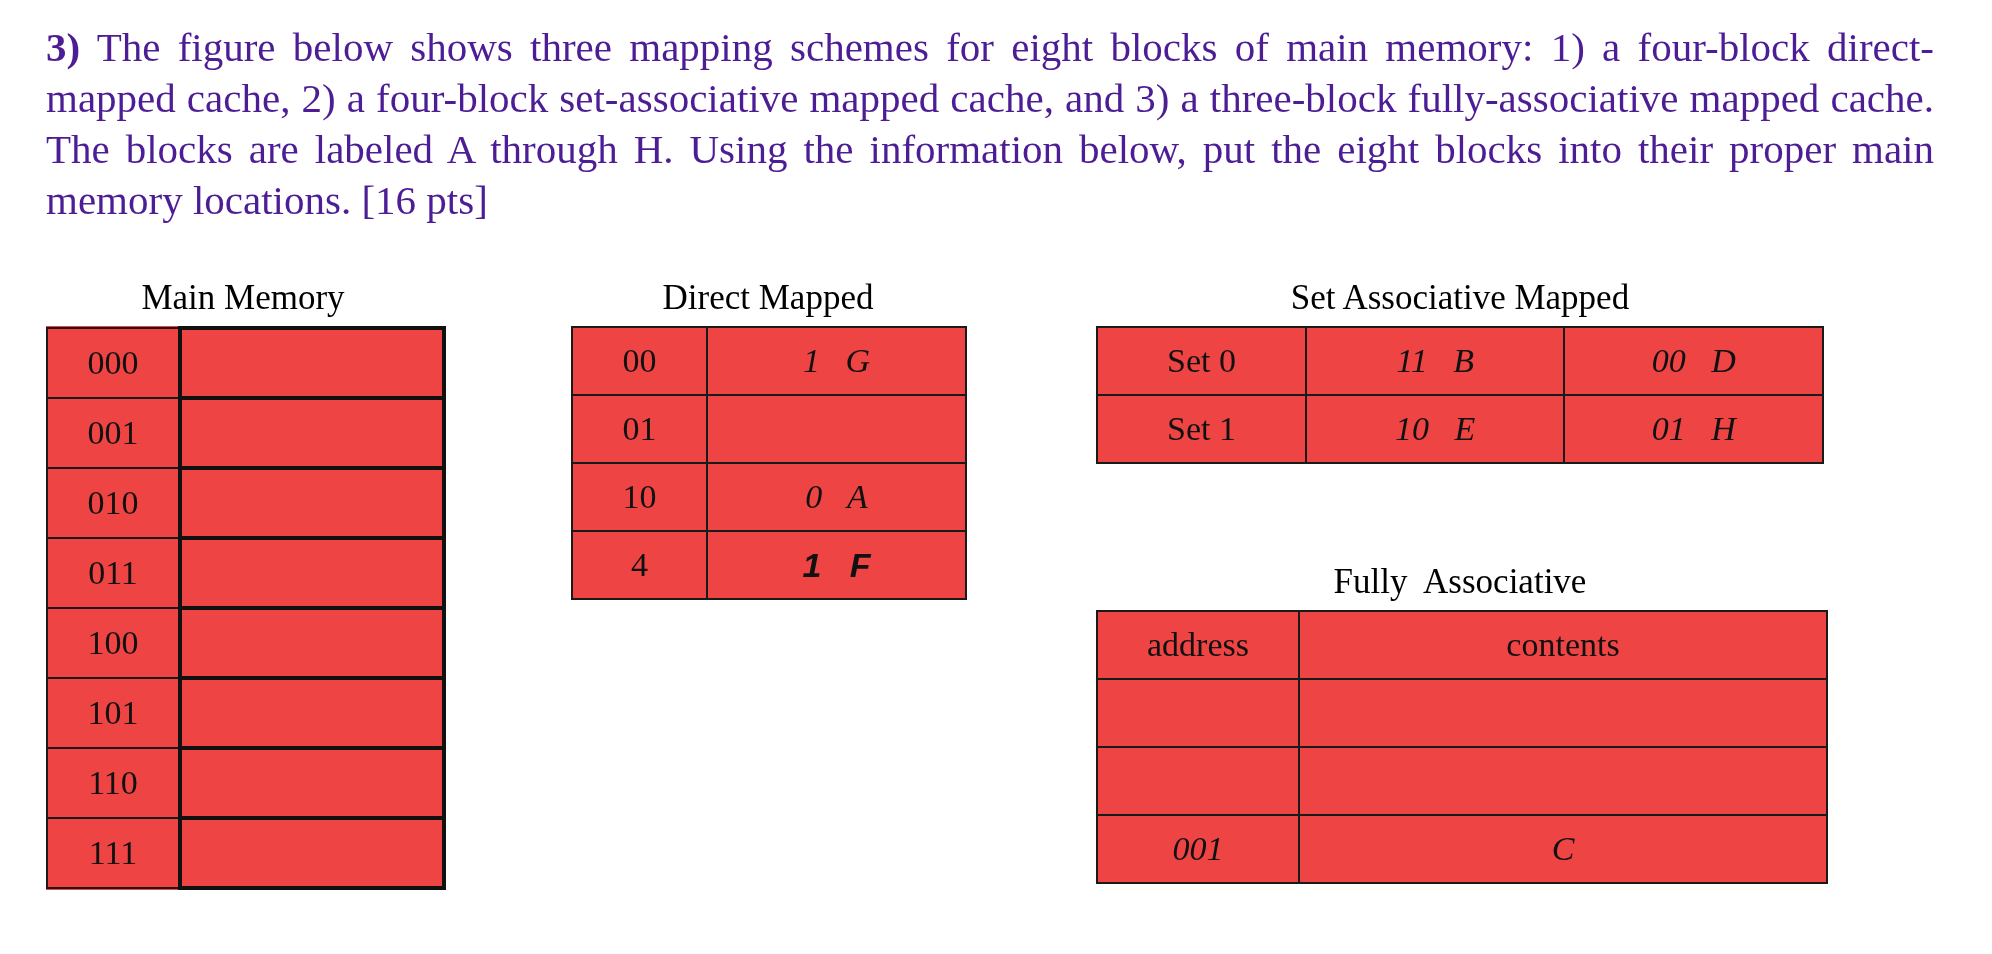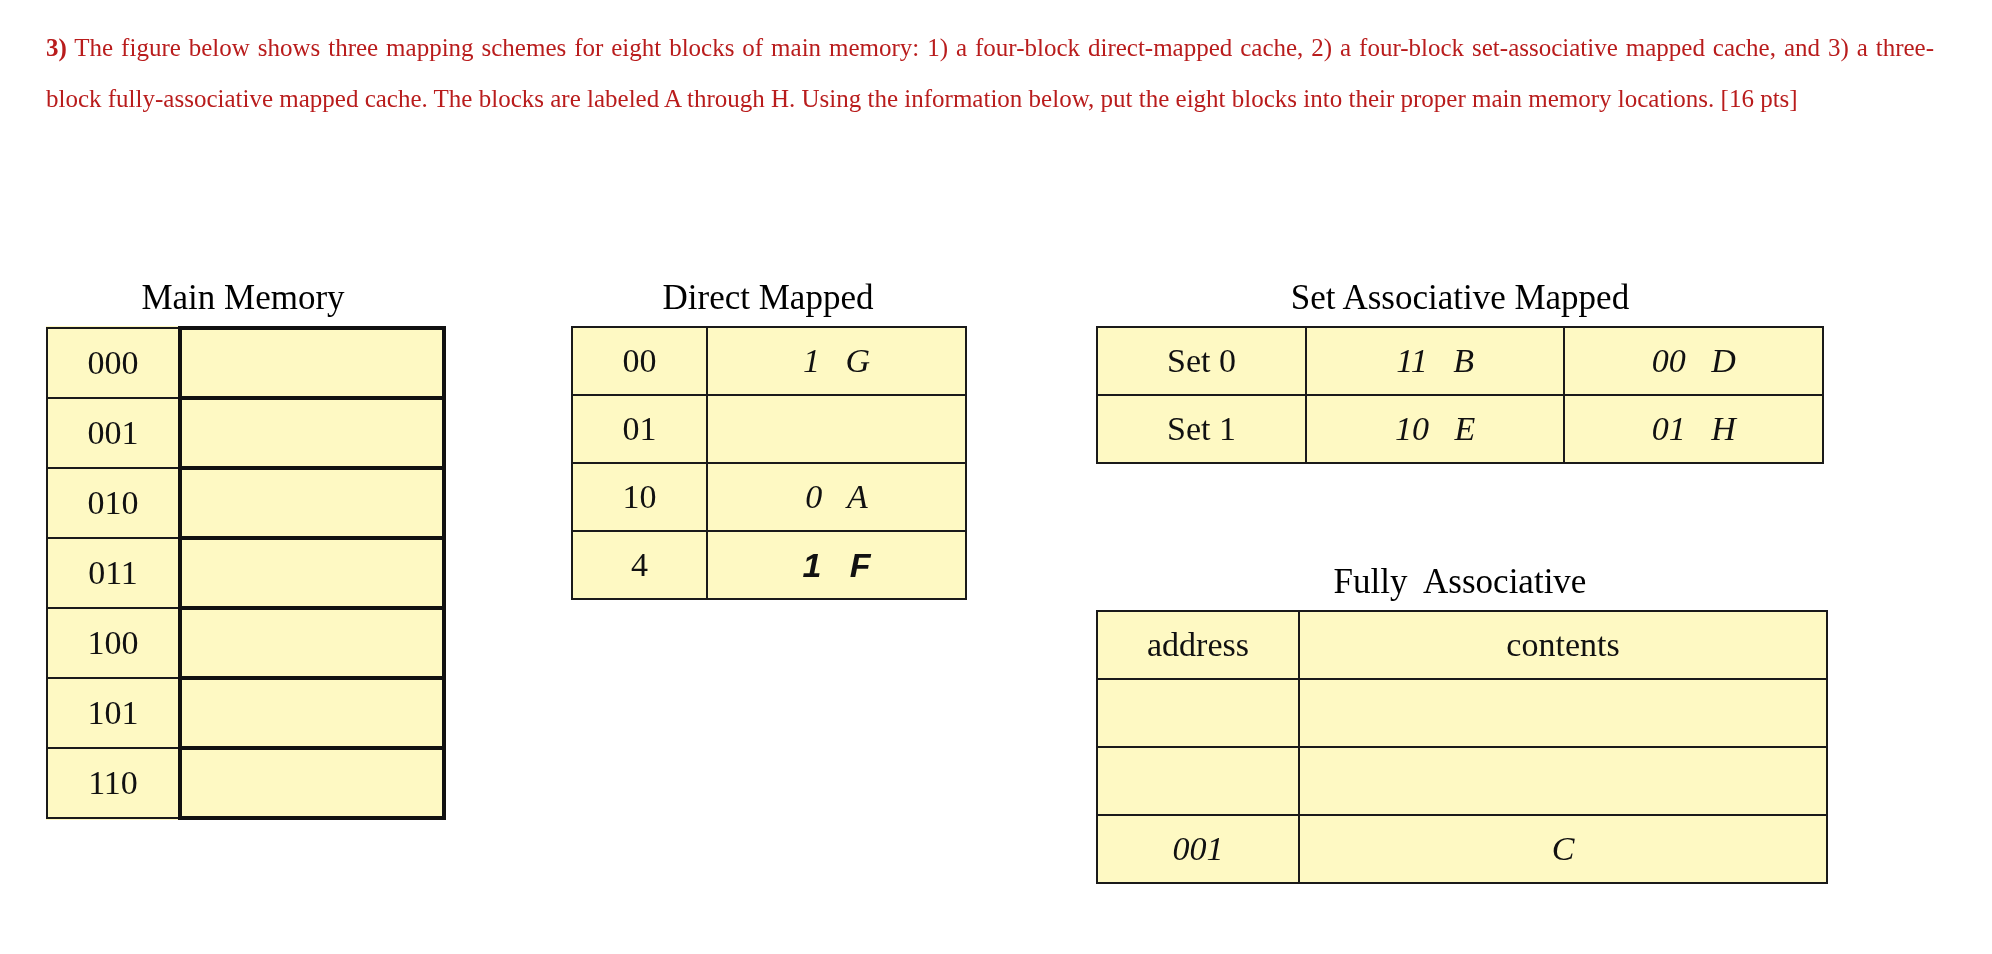--- a/index.html
+++ b/index.html
@@ -16,45 +16,45 @@
     color: #000000;
     overflow: hidden;
   }
 
   
   #question-block {
     position: absolute;
     left: 46px;
     top: 22px;
     width: 1888px;
-    font-size: 25px;
+    font-size: 41px;
     line-height: 51px;
     text-align: justify;
     text-justify: inter-word;
-    color: #b91c1c;
+    color: #4c1d95;
   }
   #question-block .qnum {
     font-weight: bold;
   }
 
   
   .panel {
     position: absolute;
   }
   .panel-title {
     text-align: center;
     font-size: 35px;
     line-height: 40px;
     white-space: pre;
     color: #000000;
   }
   table.grid {
     border-collapse: collapse;
     table-layout: fixed;
-    background: #fef9c3;
+    background: #ef4444;
   }
   table.grid td {
     border: 2px solid #1a1a1a;
     text-align: center;
     vertical-align: middle;
     font-size: 34px;
     padding: 0;
     color: #111111;
   }
   .val-italic {
@@ -141,20 +141,24 @@
         <td class="slot val-italic"></td>
       </tr>
       <tr>
         <td class="addr cell-plain">101</td>
         <td class="slot val-italic"></td>
       </tr>
       <tr>
         <td class="addr cell-plain">110</td>
         <td class="slot val-italic"></td>
       </tr>
+      <tr>
+        <td class="addr cell-plain">111</td>
+        <td class="slot val-italic"></td>
+      </tr>
     </tbody>
   </table>
 </div>
 
 <div class="panel" id="panel-direct-mapped">
   <div class="panel-title">Direct Mapped</div>
   <table class="grid" id="direct-mapped-table">
     <tbody>
       <tr>
         <td class="addr cell-plain">00</td>

